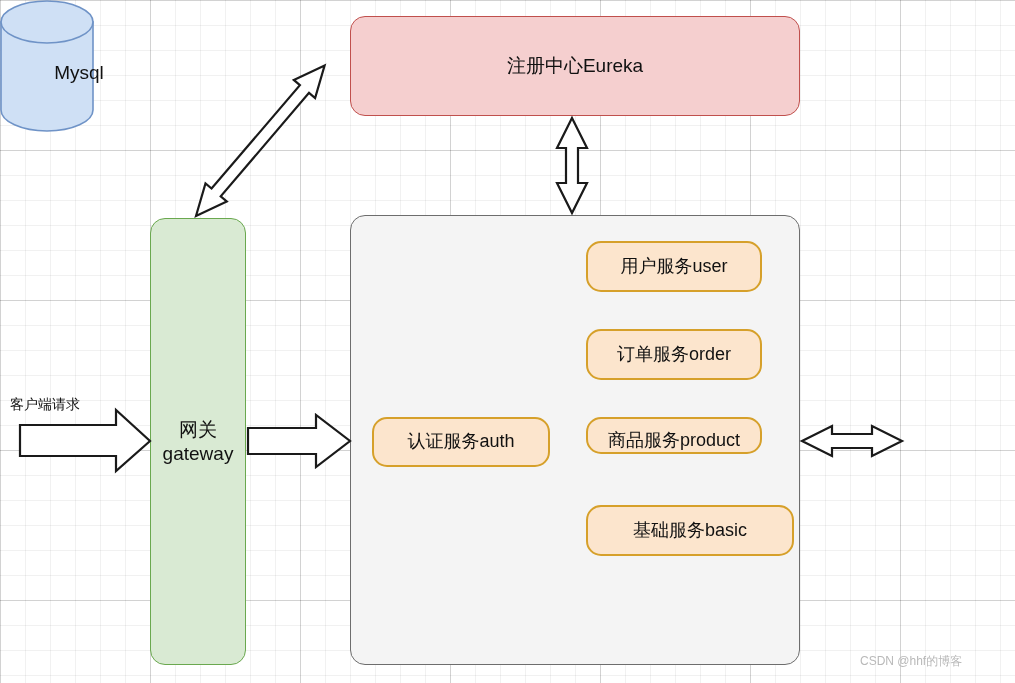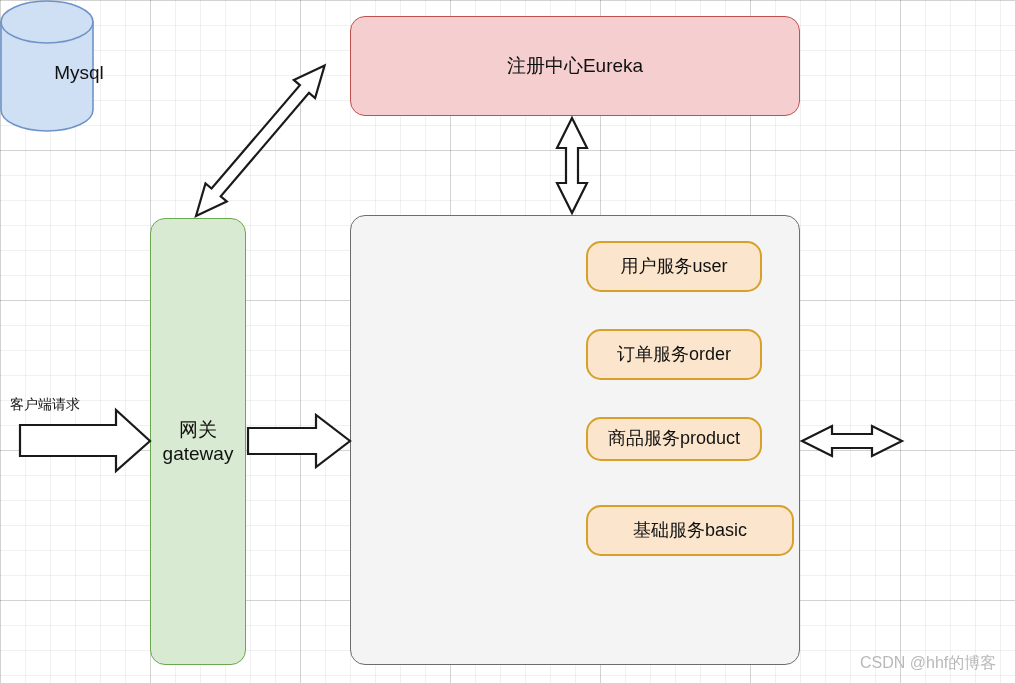--- a/index.html
+++ b/index.html
@@ -63,21 +63,21 @@
 
   
   .svc {
     background: #fce5cd;
     border: 2px solid #d6a02a;
     font-size: 18px;
   }
   #svc-auth   { left: 372px; top: 417px; width: 178px; height: 50px; }
   #svc-user   { left: 586px; top: 241px; width: 176px; height: 51px; }
   #svc-order  { left: 586px; top: 329px; width: 176px; height: 51px; }
-  #svc-product{ left: 586px; top: 417px; width: 176px; height: 44px; }
+  #svc-product{ left: 586px; top: 417px; width: 176px; height: 37px; align-items: flex-end; }
   #svc-basic  { left: 586px; top: 505px; width: 208px; height: 51px; }
   #svc-marketing { left: 586px; top: 590px; width: 176px; height: 51px; }
 
   
   #mysql-cylinder {
     left: 903px; top: 385px; width: 94px; height: 132px;
   }
   #mysql-cylinder svg { position: absolute; left: 0; top: 0; }
   #mysql-label {
     position: absolute;
@@ -96,40 +96,43 @@
     margin-top: 11px;
   }
 
   
   .arrow-svg { position: absolute; left: 0; top: 0; pointer-events: none; }
 
   
   #watermark {
     position: absolute;
     left: 860px; top: 653px;
-    font-size: 16px;
+    font-size: 12px;
     color: #b9b9b9;
   }
 </style>
 </head>
 <body>
 
 <div id="canvas">
 
   <div class="node" id="eureka-box">
     <span>注册中心Eureka</span>
   </div>
 
   <div class="node" id="gateway-box">
     <span>网关
 gateway</span>
   </div>
 
   <div class="node" id="services-container"></div>
 
+  <div class="node svc" id="svc-auth">
+    <span>认证服务auth</span>
+  </div>
 
   <div class="node svc" id="svc-order">
     <span>订单服务order</span>
   </div>
 
   <div class="node svc" id="svc-user">
     <span>用户服务user</span>
   </div>
 
   <div class="node svc" id="svc-product">

